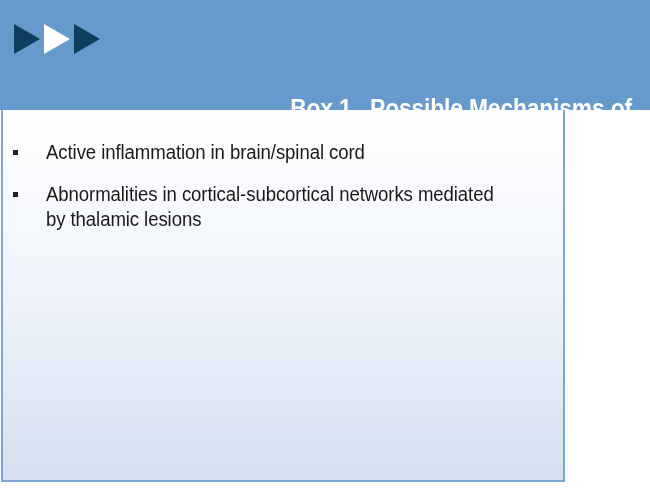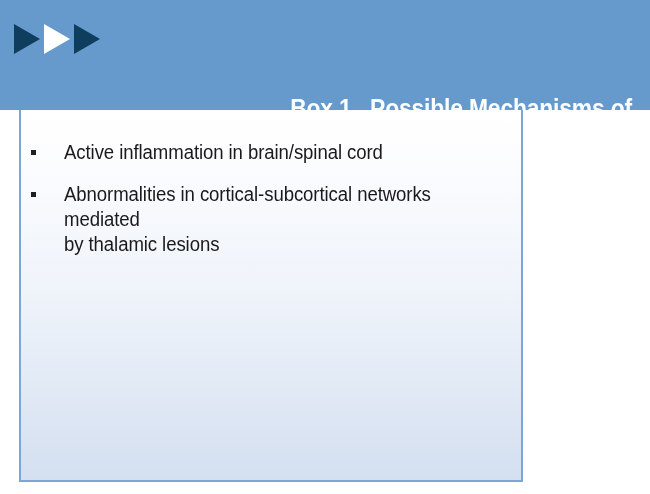--- a/index.html
+++ b/index.html
@@ -70,23 +70,23 @@
     transform-origin: right top;
     white-space: pre;
   }
   .header-title .line {
     display: block;
   }
 
   
   .box-body {
     position: absolute;
-    left: 19px;
+    left: 1px;
     top: 110px;
-    width: 504px;
+    width: 564px;
     height: 372px;
     box-sizing: border-box;
     border: 2px solid #7ba7d7;
     border-top: none;
     background: linear-gradient(to bottom, #ffffff 0%, #fbfcfe 14%, #eef3fa 52%, #dbe5f3 86%, #d4e0f0 100%);
   }
 
   .list {
     list-style: none;
     margin: 0;

